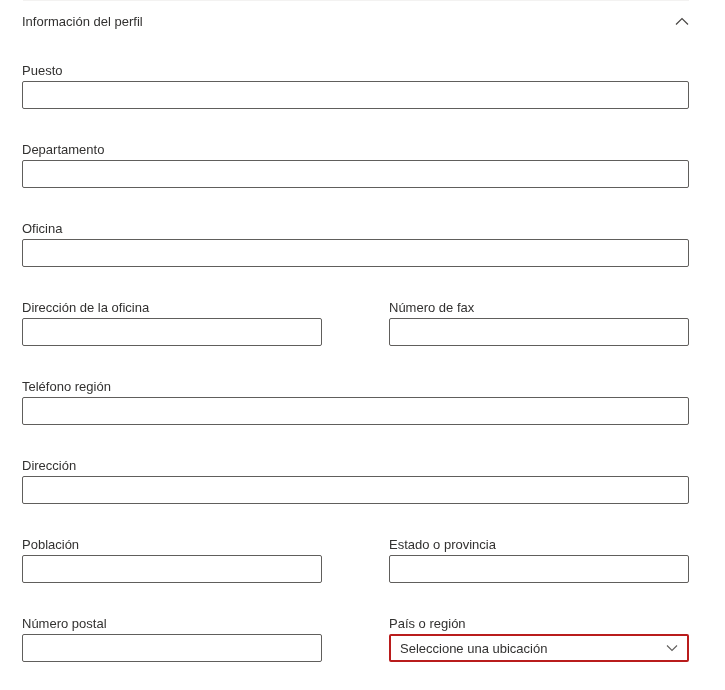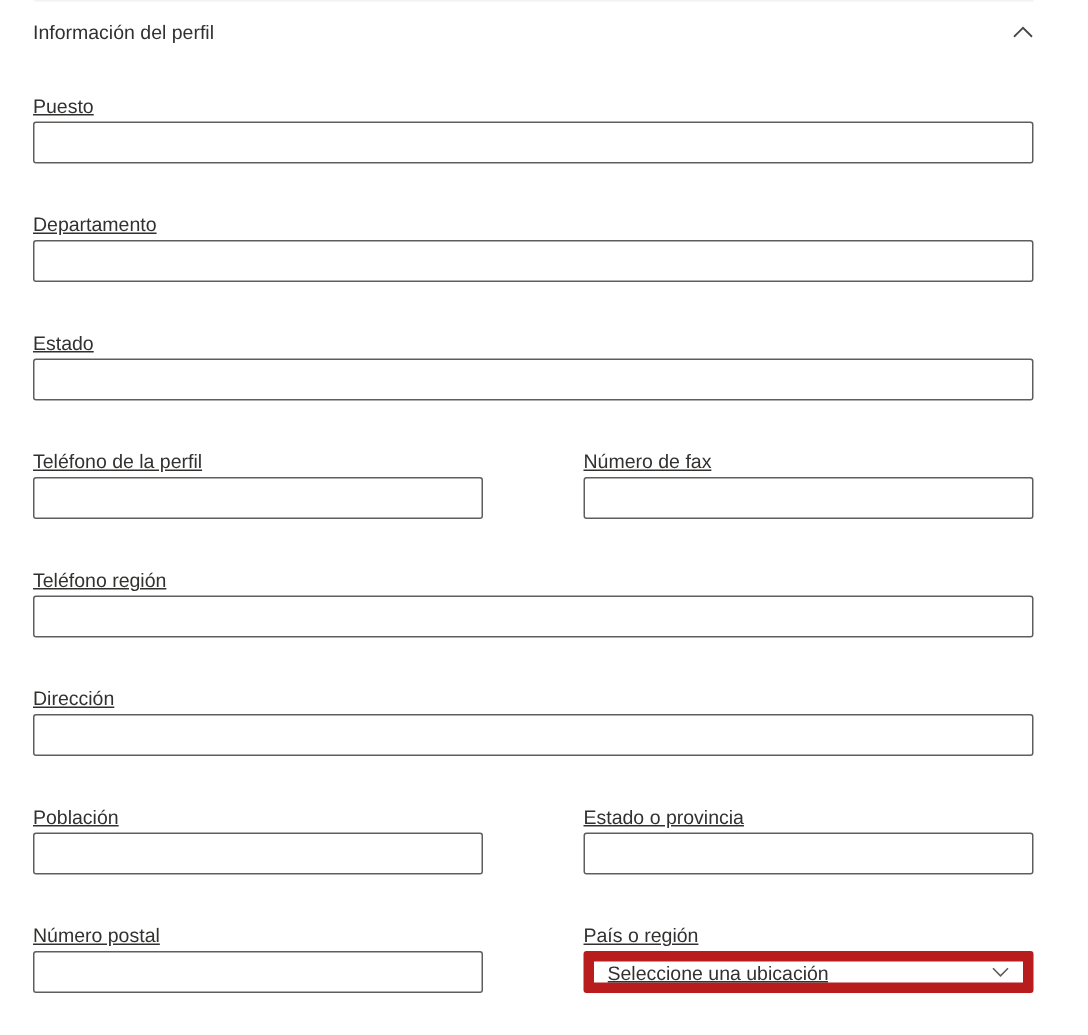--- a/index.html
+++ b/index.html
@@ -39,21 +39,20 @@
     border: none;
     padding: 0;
     margin: 0;
     cursor: pointer;
     display: flex;
     align-items: center;
     height: 17px;
   }
   .form {
     margin-top: 33px;
-    text-decoration: underline;
   }
   .field {
     margin-bottom: 33px;
   }
   .field-label {
     display: block;
     font-size: 13px;
     line-height: 16px;
     margin-bottom: 2px;
     color: #323130;
@@ -80,21 +79,21 @@
     width: 300px;
     flex: 0 0 300px;
   }
   .dropdown {
     display: flex;
     align-items: center;
     justify-content: space-between;
     width: 100%;
     height: 28px;
     box-sizing: border-box;
-    border: 7px solid #b91c1c;
+    border: 2px solid #b91c1c;
     border-radius: 2px;
     background: #ffffff;
     padding: 0 9px;
     cursor: pointer;
   }
   .dropdown-text {
     font-size: 13px;
     color: #323130;
     white-space: nowrap;
     overflow: hidden;
@@ -129,27 +128,27 @@
       <label class="field-label">Puesto</label>
       <input class="text-input" type="text" value="" style="">
     </div>
 
     <div class="field">
       <label class="field-label">Departamento</label>
       <input class="text-input" type="text" value="" style="">
     </div>
 
     <div class="field">
-      <label class="field-label">Estado</label>
+      <label class="field-label">Oficina</label>
       <input class="text-input" type="text" value="" style="">
     </div>
 
     <div class="field row">
       <div class="col">
-        <label class="field-label">Teléfono de la perfil</label>
+        <label class="field-label">Dirección de la oficina</label>
         <input class="text-input" type="text" value="" style="">
       </div>
       <div class="col">
         <label class="field-label">Número de fax</label>
         <input class="text-input" type="text" value="" style="">
       </div>
     </div>
 
     <div class="field">
       <label class="field-label">Teléfono región</label>

